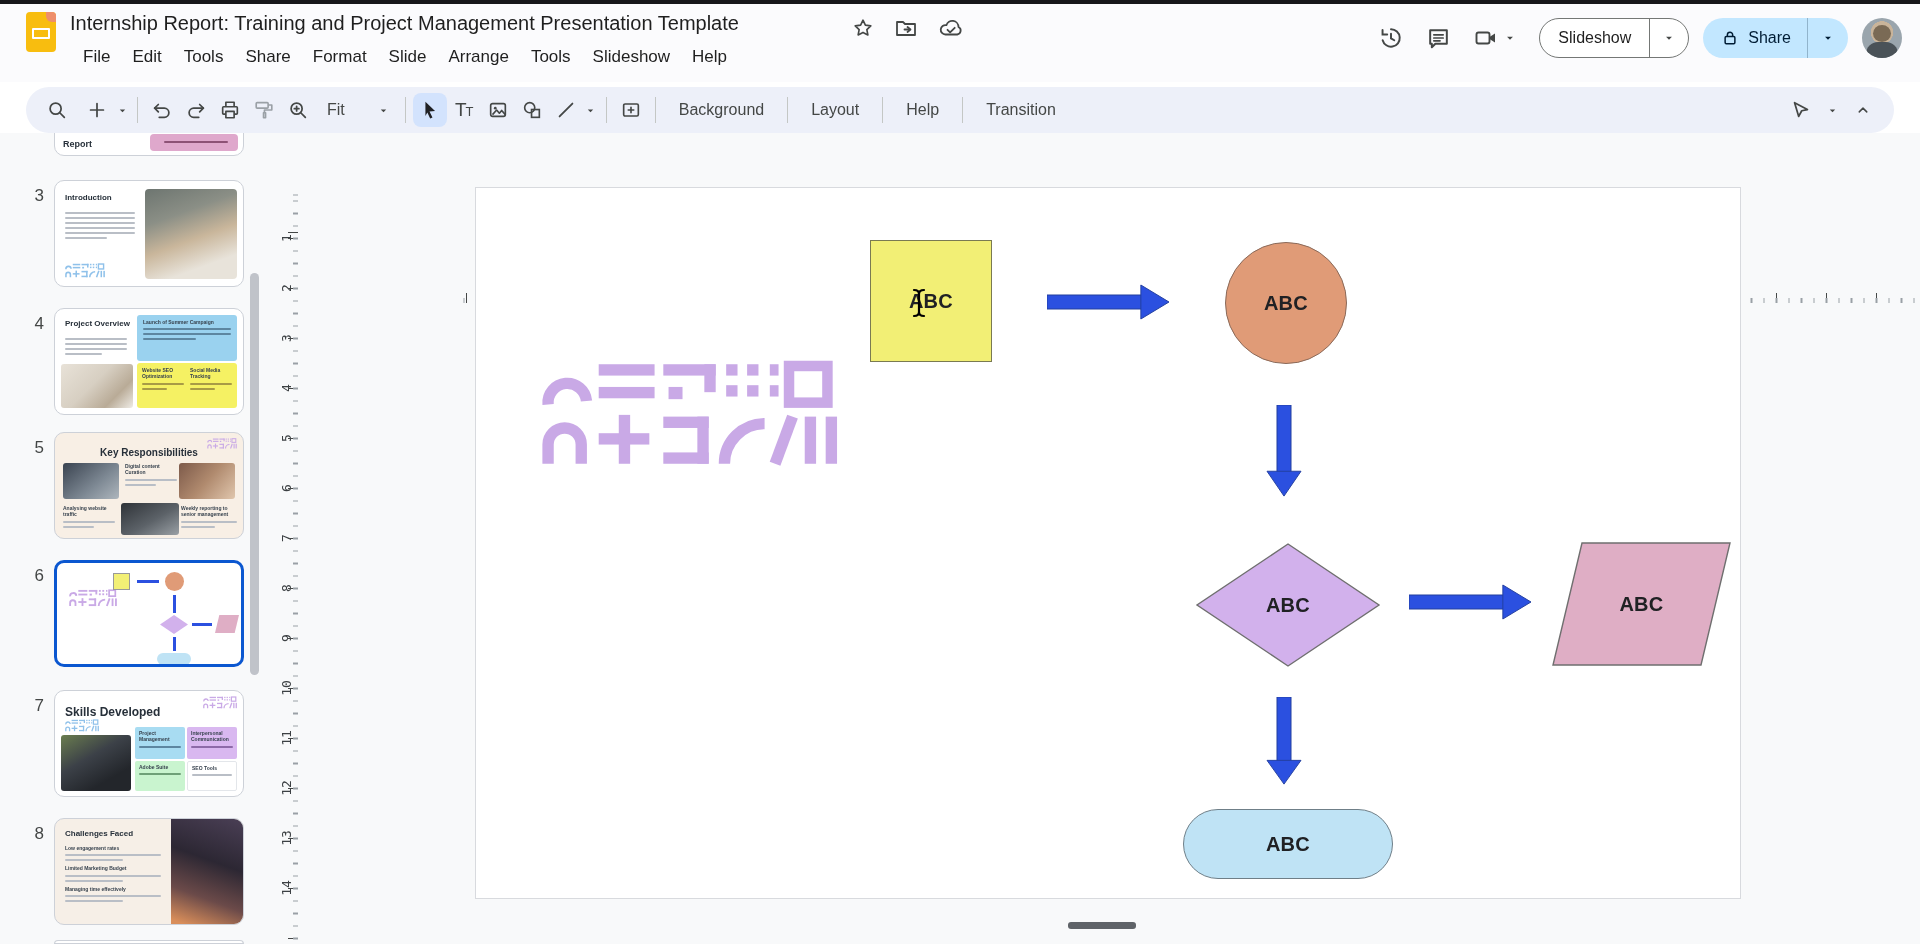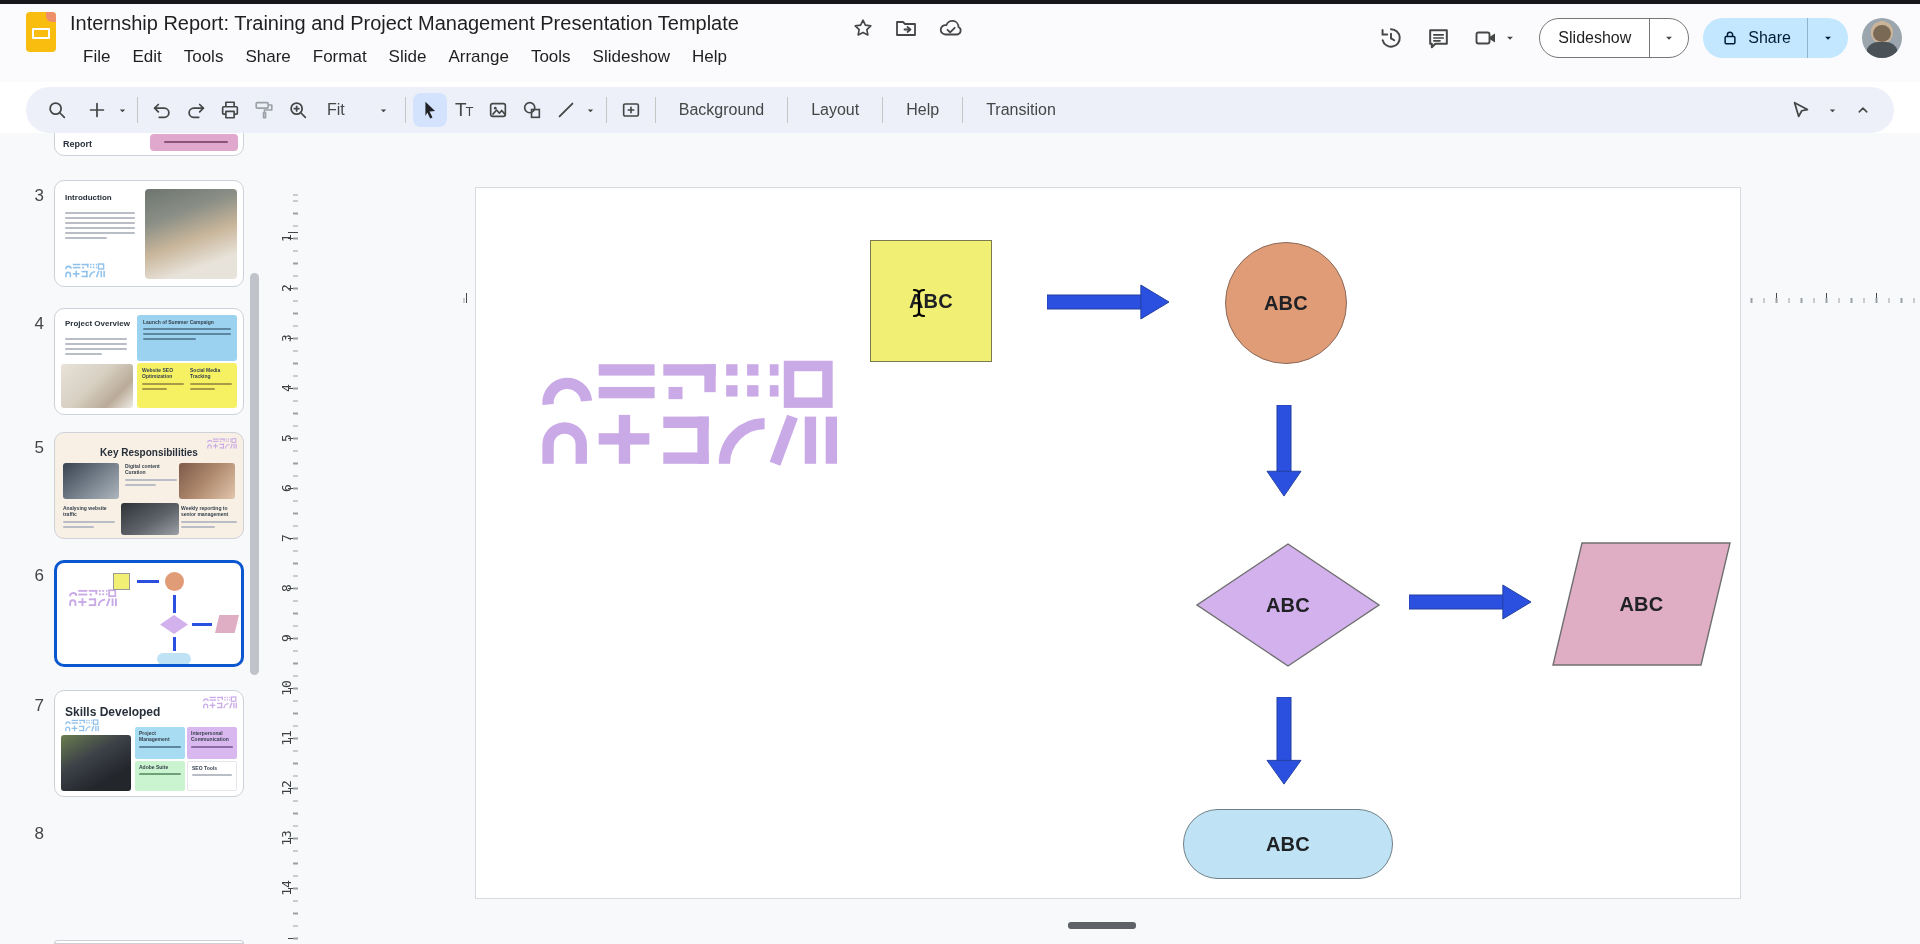--- a/index.html
+++ b/index.html
@@ -485,20 +485,35 @@
           <div class="mini-box-title">Adobe Suite</div>
             <div class="tline" style="background:#6fa078"></div>
         </div>
         <div style="position:absolute;left:132px;top:70px;width:50px;height:30px;background:#fff;border:1px solid #e3e6ea;border-radius:2px;padding:3px 4px">
           <div class="mini-box-title">SEO Tools</div>
             <div class="tline"></div>
         </div>
       </div>
 
       <div class="thumb-num" style="top:691px">8</div>
+      <div class="thumb" style="top:685px;background:#f6efe7">
+        <div style="position:absolute;left:10px;top:10px;font-size:8px" class="mini-title">Challenges Faced</div>
+        <div style="position:absolute;left:10px;top:26px;width:96px">
+          <div class="mini-box-title">Low engagement rates</div>
+          <div class="tline"></div>
+            <div class="tline short"></div>
+          <div class="mini-box-title" style="margin-top:4px">Limited Marketing Budget</div>
+          <div class="tline"></div>
+            <div class="tline short"></div>
+          <div class="mini-box-title" style="margin-top:4px">Managing time effectively</div>
+          <div class="tline"></div>
+            <div class="tline short"></div>
+        </div>
+        <div style="position:absolute;right:0;top:0;width:72px;height:107px;background:linear-gradient(200deg,#4a3f55 0%,#2c2733 40%,#6b4a49 70%,#d98e5a 95%)"></div>
+      </div>
 
       <div class="thumb" style="top:807px;height:4px;border-radius:10px 10px 0 0"></div>
 
       <div class="pstrip-scroll"></div>
     </div>
 
     <div class="hruler-nums">
 
     <span>1</span>
         <span>2</span>

